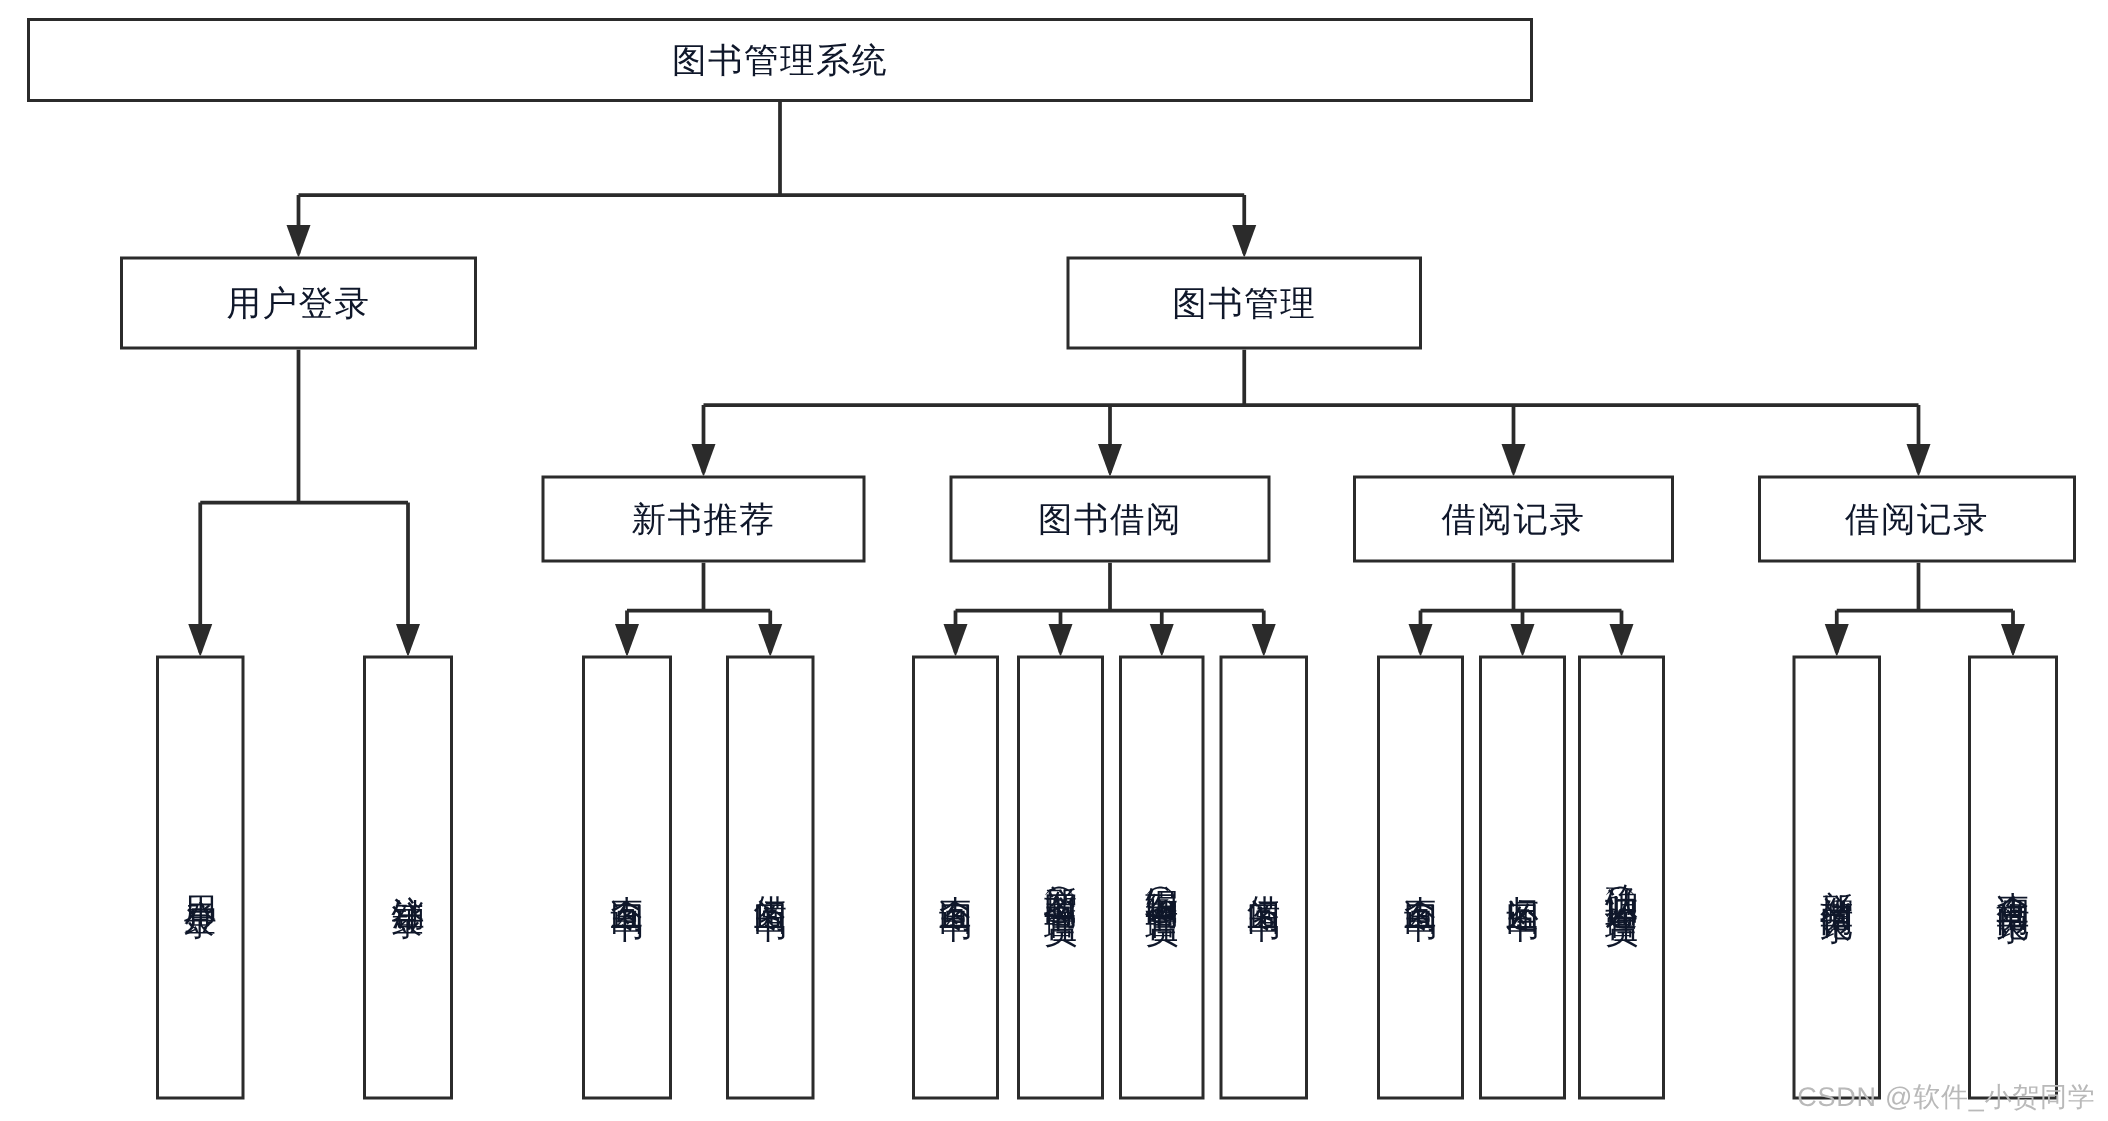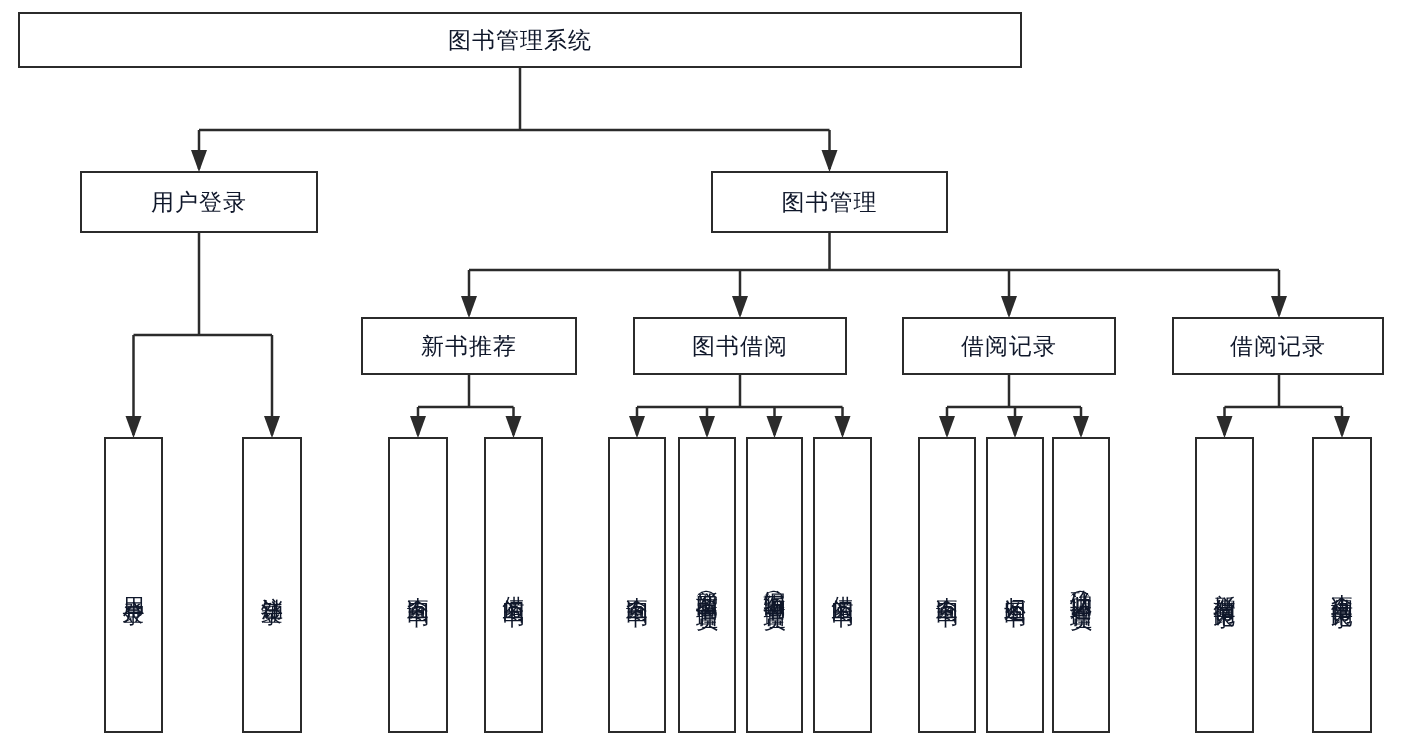--- a/index.html
+++ b/index.html
@@ -179,13 +179,14 @@
       <div class="node vert" style="left: 1052px; top: 437px; width: 58px; height: 296px;">
         <span>确认归还（管理员）</span>
       </div>
       <div class="node vert" style="left: 1195px; top: 437px; width: 59px; height: 296px;">
         <span>新增借阅记录</span>
       </div>
       <div class="node vert" style="left: 1312px; top: 437px; width: 60px; height: 296px;">
         <span>查询借阅记录</span>
       </div>
     </div>
+  <div class="watermark">CSDN @软件_小贺同学</div>
 </div>
 
 </body></html>

